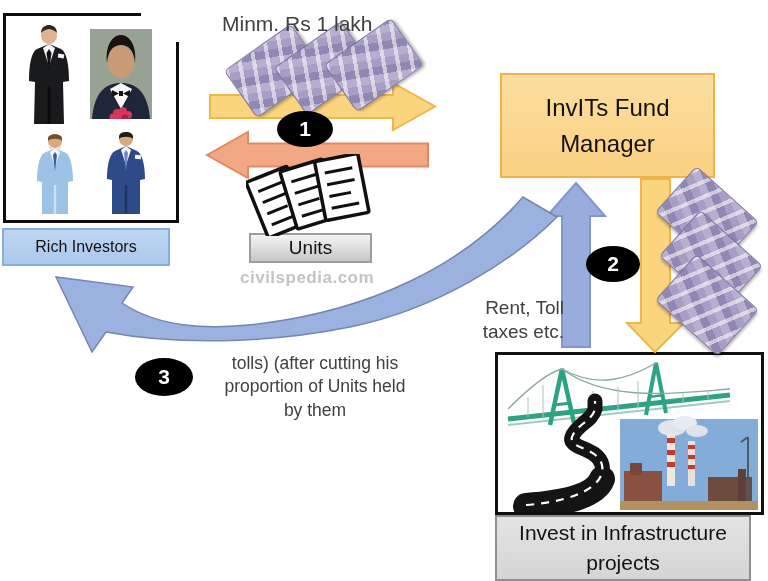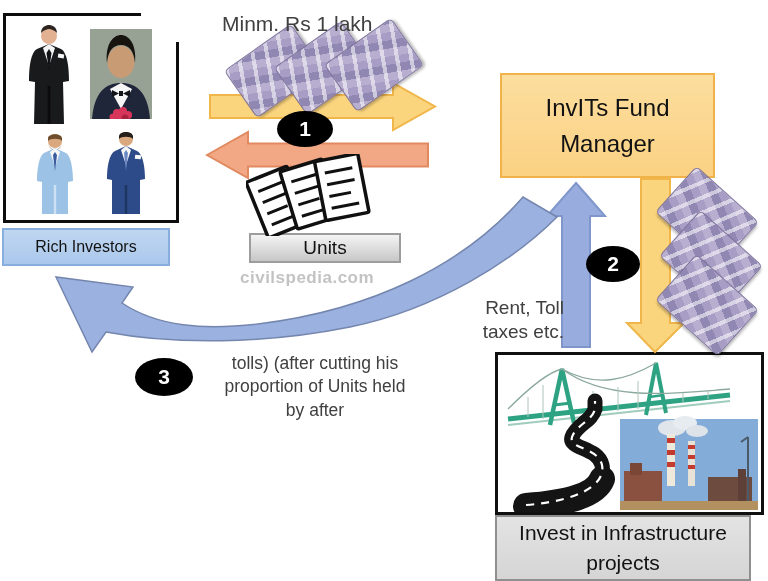--- a/index.html
+++ b/index.html
@@ -25,21 +25,21 @@
     position:absolute; display:flex; align-items:center; justify-content:center;
     text-align:center; font-weight:normal; color:#121212; box-sizing:border-box;
   }
   .rich-label{
     left:2px; top:228px; width:168px; height:38px; font-size:16px;
     background:linear-gradient(180deg,#BFD6F0,var(--c-investors_label_fill,#ABC8EC));
     border:2px solid var(--c-investors_label_stroke,#88AEDD);
     text-align:center;
   }
   .units-label{
-    left:249px; top:233px; width:152px; height:30px; font-size:19px;
+    left:249px; top:233px; width:123px; height:30px; font-size:19px;
     background:linear-gradient(180deg,#F4F4F4,#C7C7C7);
     border:2px solid var(--c-units_label_stroke,#9D9D9D);
   }
   .fund-box{
     left:500px; top:73px; width:215px; height:105px; font-size:24px; line-height:1.5;
     padding:0 20px;
     background:linear-gradient(180deg,#FCDE9E,var(--c-fund_box_fill,#FBD183));
     border:2.5px solid var(--c-fund_box_stroke,#F2B24A);
   }
   .infra-label{
@@ -252,16 +252,16 @@
 
   <div class="txt minm">Minm. Rs 1 lakh</div>
   <div class="txt watermark">civilspedia.com</div>
   <div class="txt rent-toll">
     <div>Rent, Toll</div>
     <div>taxes etc.</div>
   </div>
   <div class="txt give-back">
     <div>tolls)  (after cutting his</div>
     <div>proportion of Units held</div>
-    <div>by after</div>
+    <div>by them</div>
   </div>
 
 </div>
 
 </body></html>

